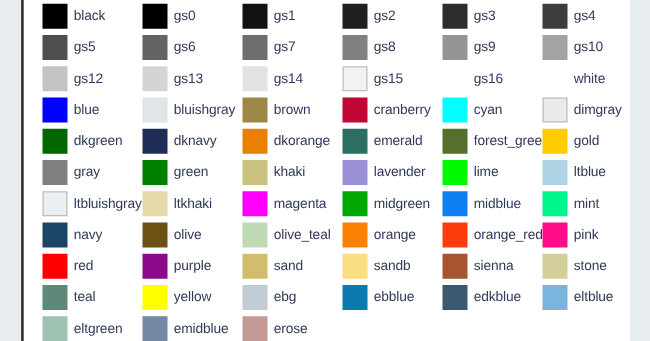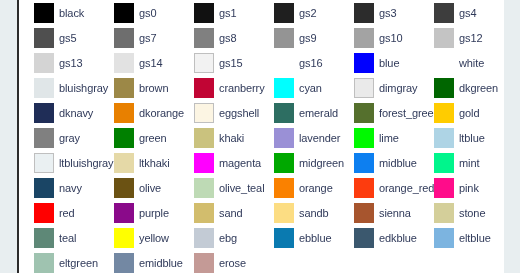--- a/index.html
+++ b/index.html
@@ -96,20 +96,24 @@
         </div>
         <div class="cell">
           <div class="swatch" style="background: rgb(61, 61, 61);"></div>
           <span class="label">gs4</span>
         </div>
         <div class="cell">
           <div class="swatch" style="background: rgb(79, 79, 79);"></div>
           <span class="label">gs5</span>
         </div>
         <div class="cell">
+          <div class="swatch" style="background: rgb(99, 99, 99);"></div>
+          <span class="label">gs6</span>
+        </div>
+        <div class="cell">
           <div class="swatch" style="background: rgb(110, 110, 110);"></div>
           <span class="label">gs7</span>
         </div>
         <div class="cell">
           <div class="swatch" style="background: rgb(128, 128, 128);"></div>
           <span class="label">gs8</span>
         </div>
         <div class="cell">
           <div class="swatch" style="background: rgb(148, 148, 148);"></div>
           <span class="label">gs9</span>
@@ -132,28 +136,28 @@
         </div>
         <div class="cell">
           <div class="swatch bordered" style="background: rgb(242, 242, 242);"></div>
           <span class="label">gs15</span>
         </div>
         <div class="cell">
           <div class="swatch bordered" style="background: rgb(255, 255, 255); border: none;"></div>
           <span class="label">gs16</span>
         </div>
         <div class="cell">
+          <div class="swatch bordered" style="background: rgb(255, 255, 255); border: none;"></div>
+          <span class="label">white</span>
+        </div>
+        <div class="cell">
           <div class="swatch" style="background: rgb(0, 0, 255);"></div>
           <span class="label">blue</span>
         </div>
         <div class="cell">
-          <div class="swatch bordered" style="background: rgb(255, 255, 255); border: none;"></div>
-          <span class="label">white</span>
-        </div>
-        <div class="cell">
           <div class="swatch" style="background: rgb(224, 230, 232);"></div>
           <span class="label">bluishgray</span>
         </div>
         <div class="cell">
           <div class="swatch" style="background: rgb(156, 136, 71);"></div>
           <span class="label">brown</span>
         </div>
         <div class="cell">
           <div class="swatch" style="background: rgb(193, 5, 52);"></div>
           <span class="label">cranberry</span>
@@ -172,24 +176,20 @@
         </div>
         <div class="cell">
           <div class="swatch" style="background: rgb(31, 45, 87);"></div>
           <span class="label">dknavy</span>
         </div>
         <div class="cell">
           <div class="swatch" style="background: rgb(232, 128, 0);"></div>
           <span class="label">dkorange</span>
         </div>
         <div class="cell">
-          <div class="swatch bordered" style="background: rgb(252, 245, 227);"></div>
-          <span class="label">eggshell</span>
-        </div>
-        <div class="cell">
           <div class="swatch" style="background: rgb(45, 110, 98);"></div>
           <span class="label">emerald</span>
         </div>
         <div class="cell">
           <div class="swatch" style="background: rgb(85, 112, 45);"></div>
           <span class="label">forest_green</span>
         </div>
         <div class="cell">
           <div class="swatch" style="background: rgb(255, 204, 0);"></div>
           <span class="label">gold</span>

